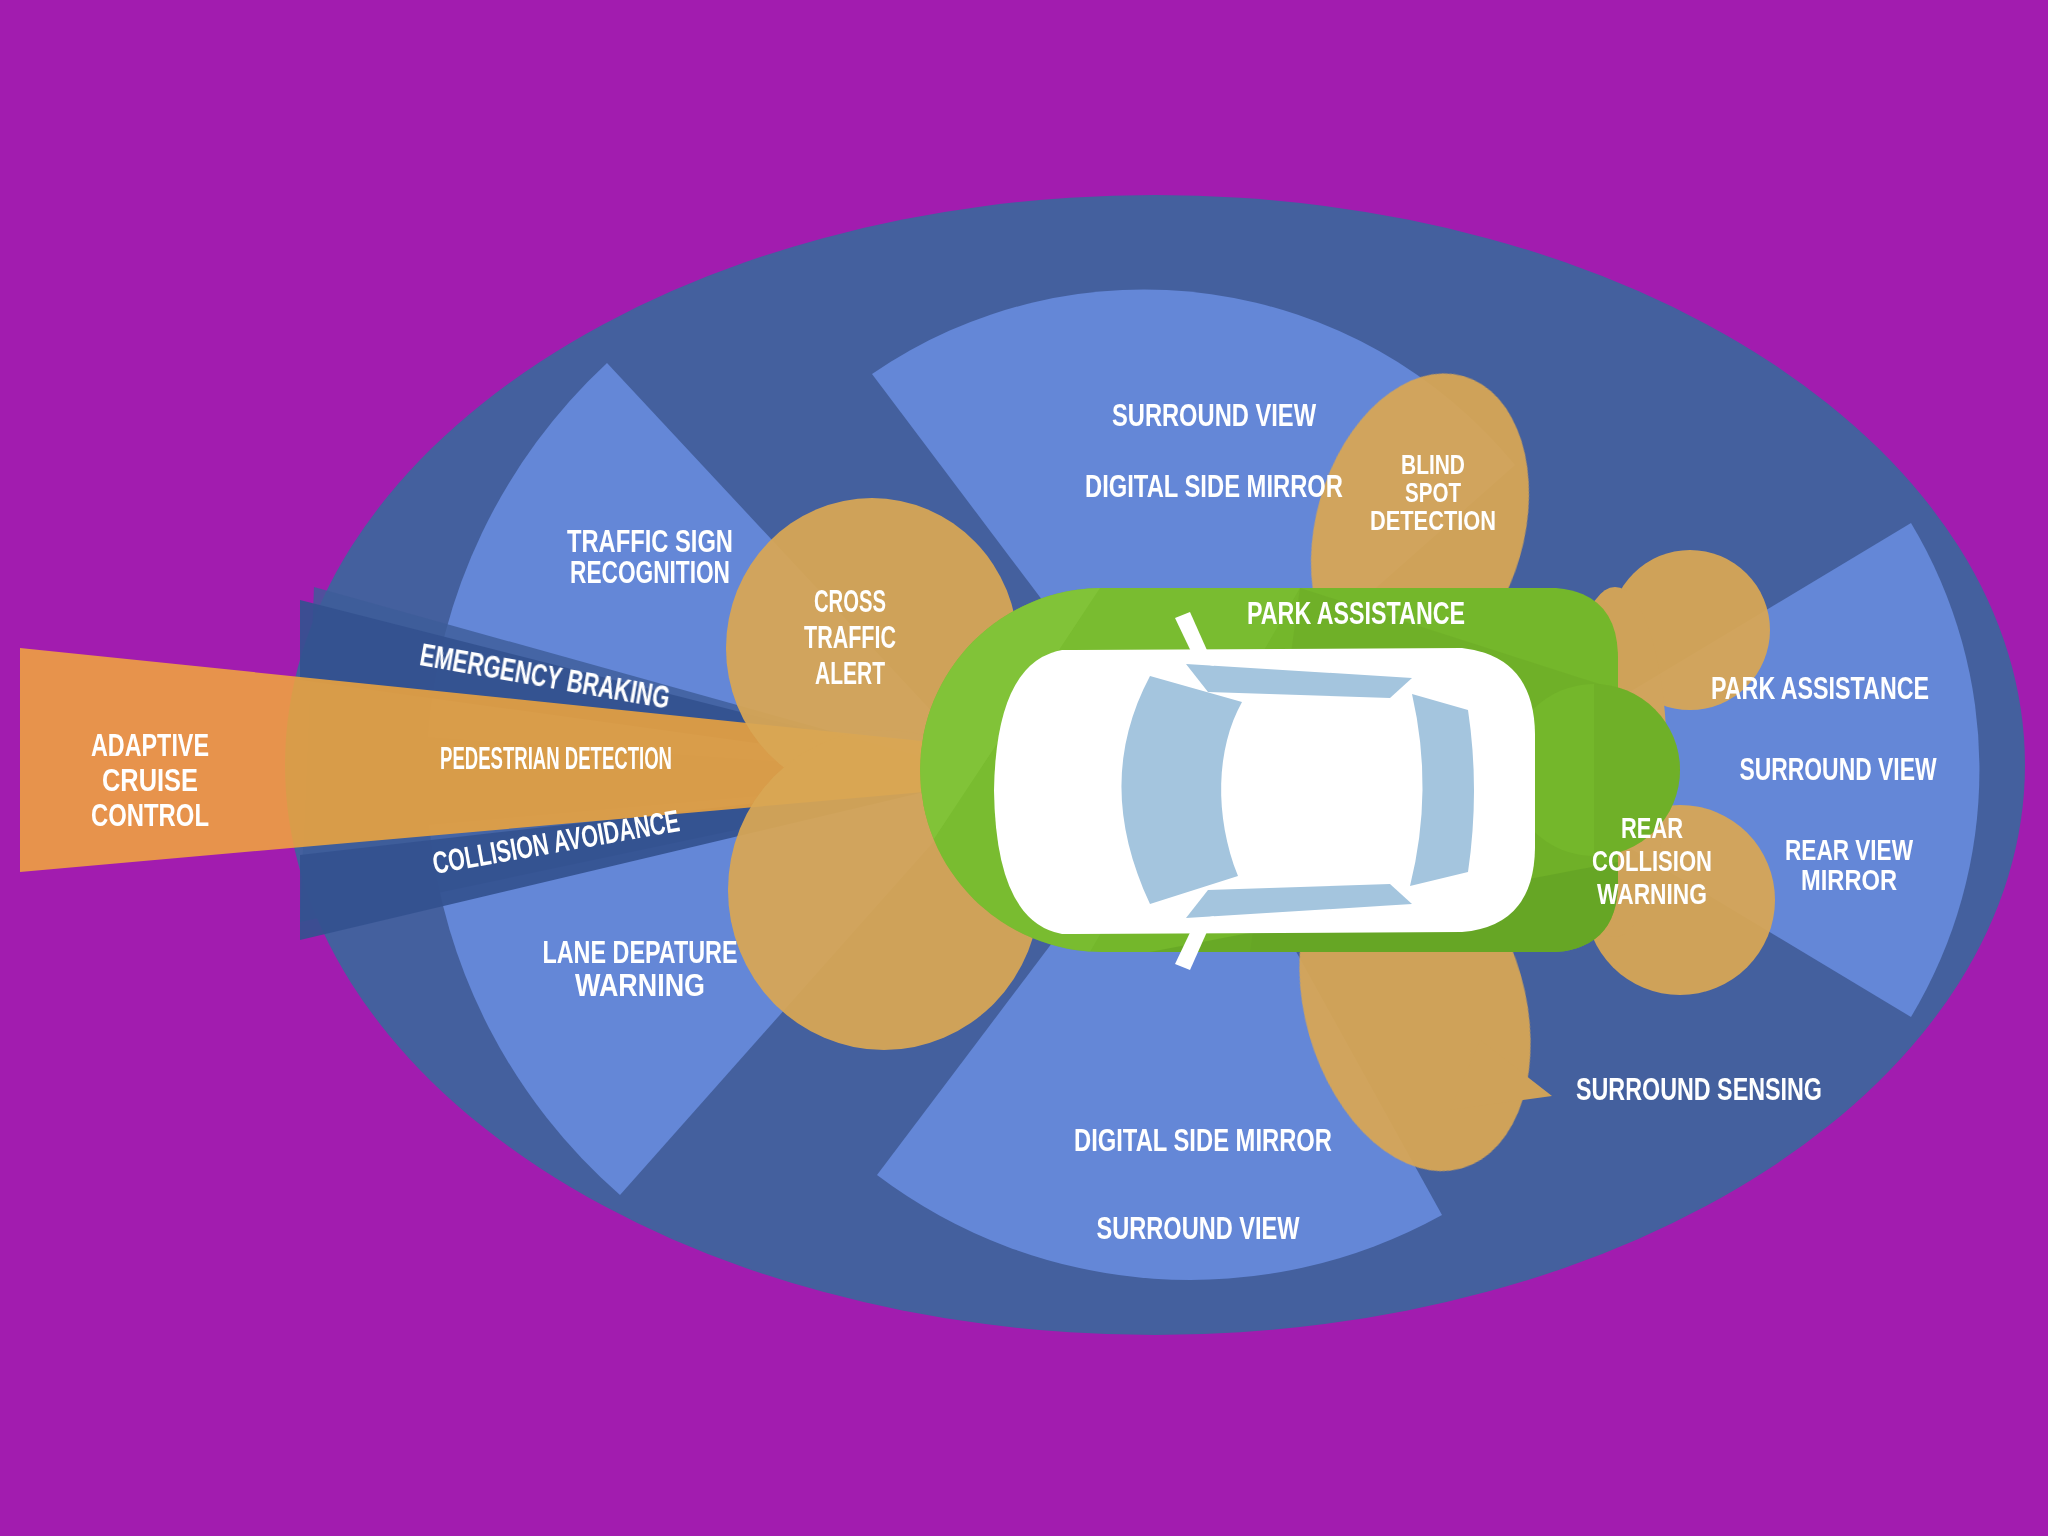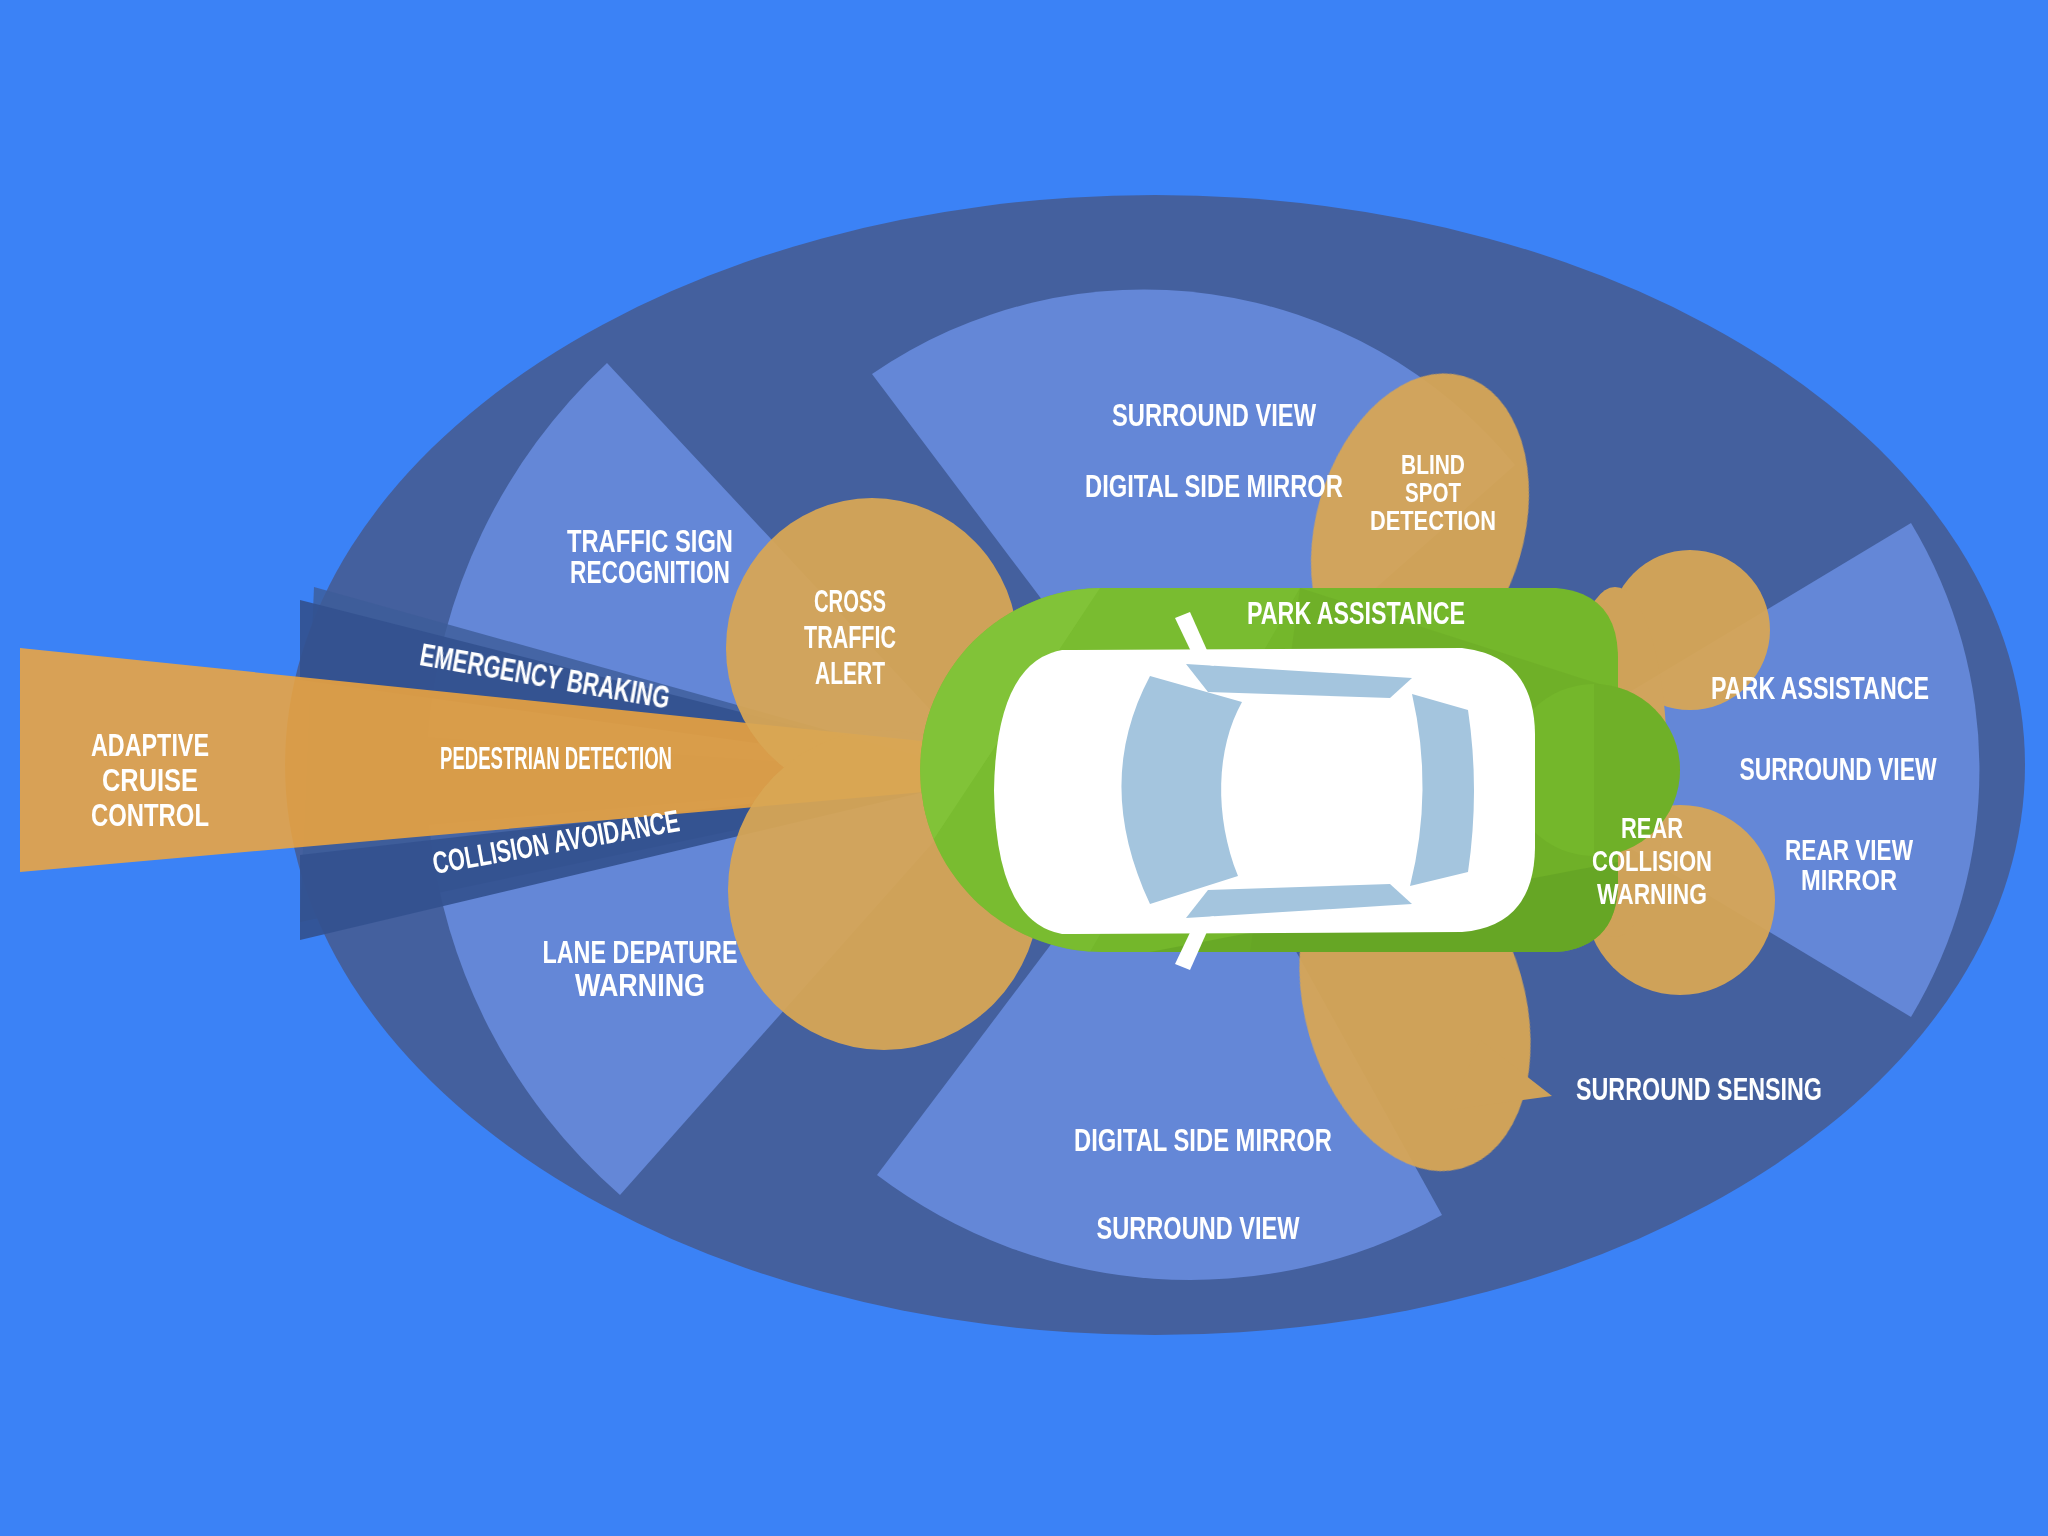--- a/index.html
+++ b/index.html
@@ -1,16 +1,16 @@
 <!DOCTYPE html>
 <html><head>
 <meta charset="utf-8">
 <style>
   html,body{margin:0;padding:0;background:#ffffff;}
-  .stage{position:relative;width:2048px;height:1536px;background:#3b82f6;overflow:hidden;
+  .stage{position:relative;width:2048px;height:1536px;background:#a21caf;overflow:hidden;
          font-family:"Liberation Sans", sans-serif;}
   svg{position:absolute;left:0;top:0;}
   text{font-family:"Liberation Sans", sans-serif;font-weight:bold;font-size:31px;
        text-anchor:middle;dominant-baseline:central;letter-spacing:0px;}
   .fs32{font-size:32px;} .fs29{font-size:29px;} .fs28{font-size:28px;}
 </style>
 </head>
 <body>
 
 <div class="stage">

